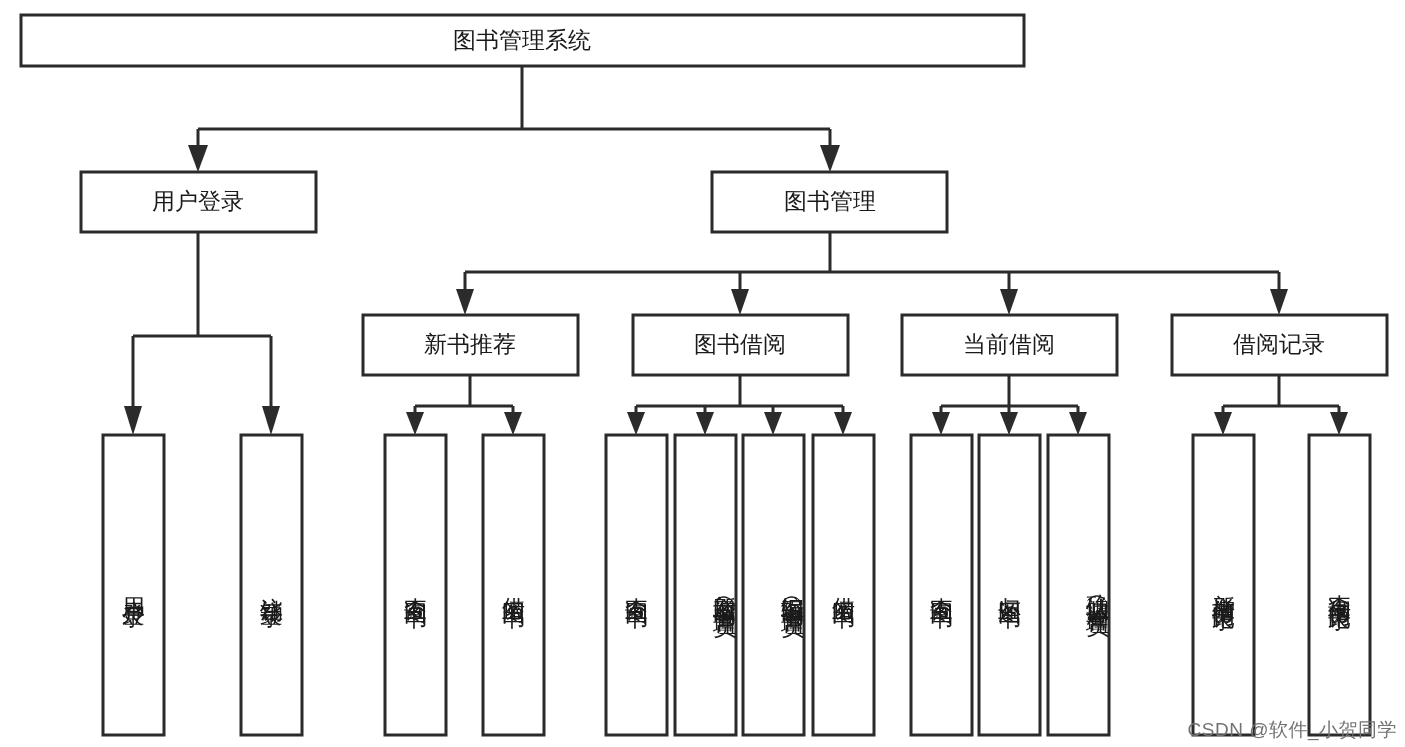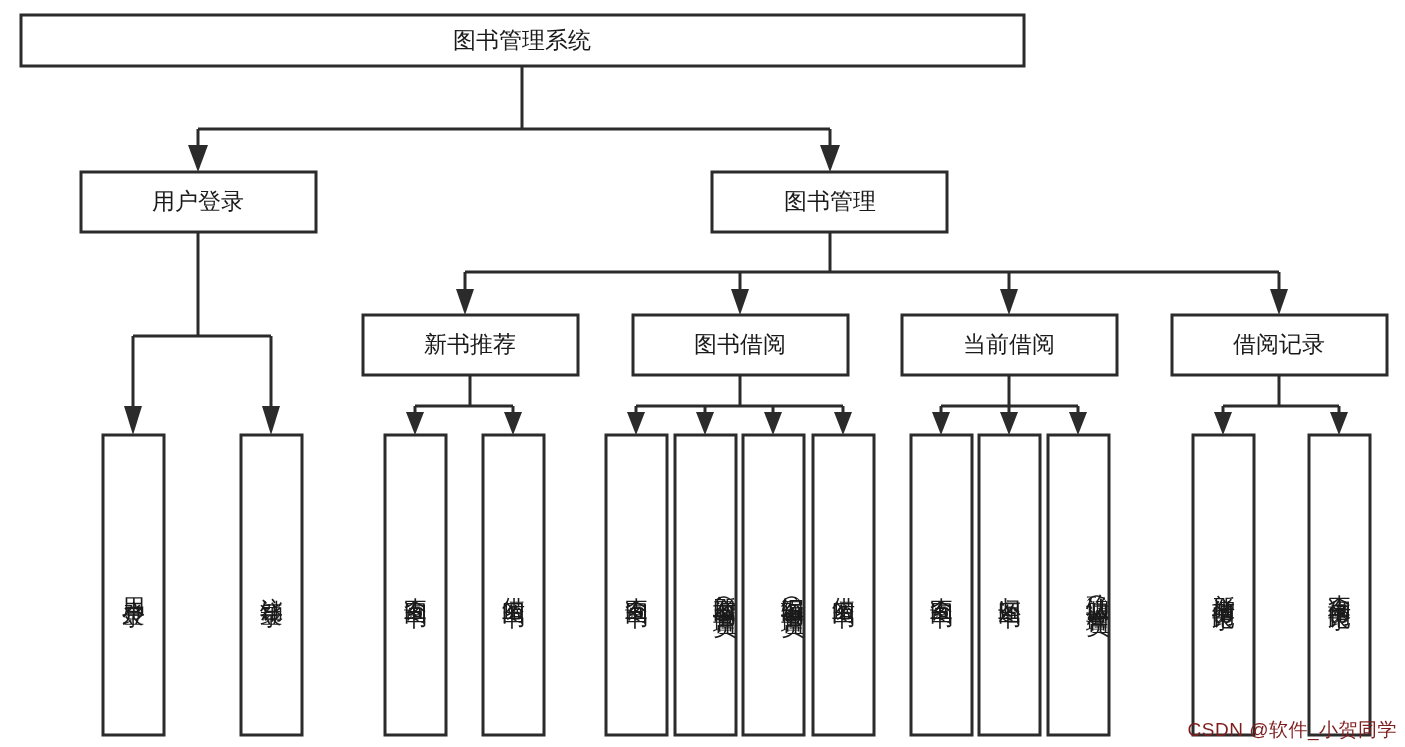--- a/index.html
+++ b/index.html
@@ -64,21 +64,21 @@
     text-align: center;
     white-space: nowrap;
     pointer-events: none;
   }
   .watermark {
     position: absolute;
     right: 8px;
     bottom: 4px;
     font-family: "Liberation Sans", "DejaVu Sans", sans-serif;
     font-size: 19px;
-    color: #7f1d1d;
+    color: #737373;
     letter-spacing: 0.5px;
     white-space: nowrap;
   }
 </style>
 </head>
 <body>
 
 <div id="diagram-root">
 
   <svg id="tree-svg" viewBox="0 0 1405 747">

